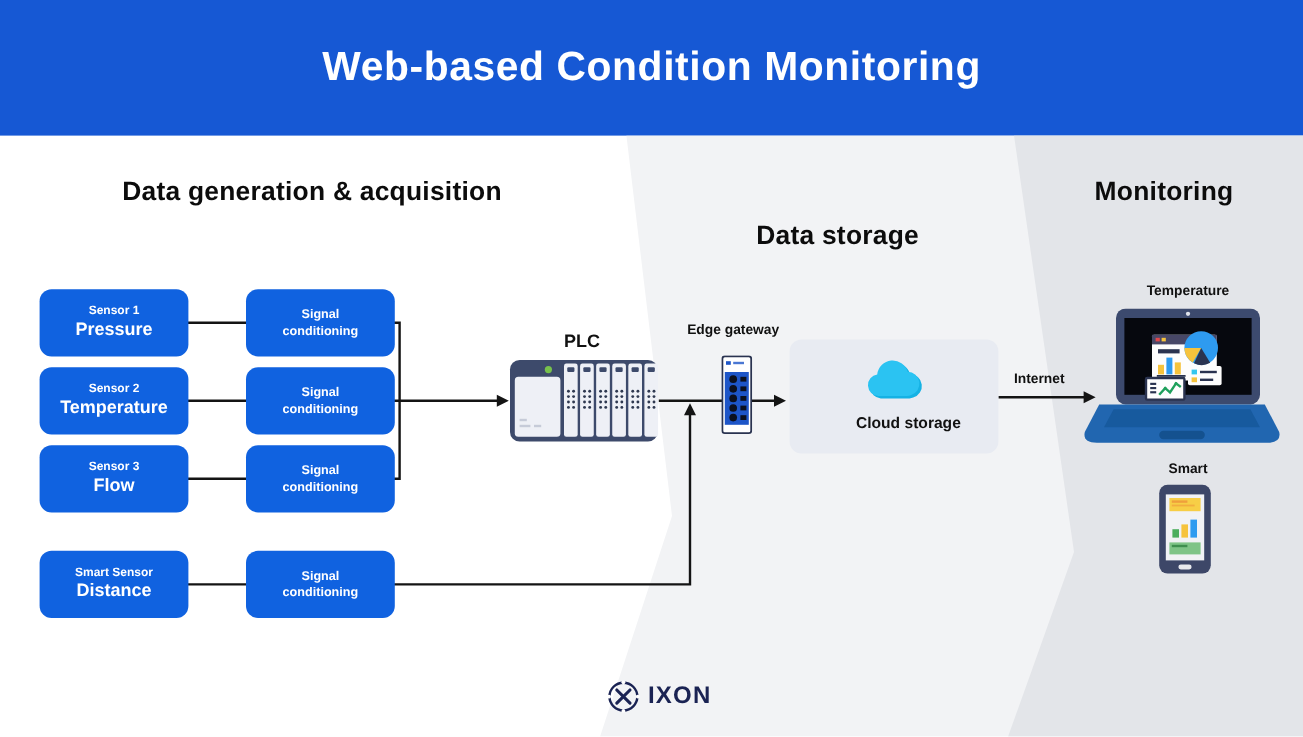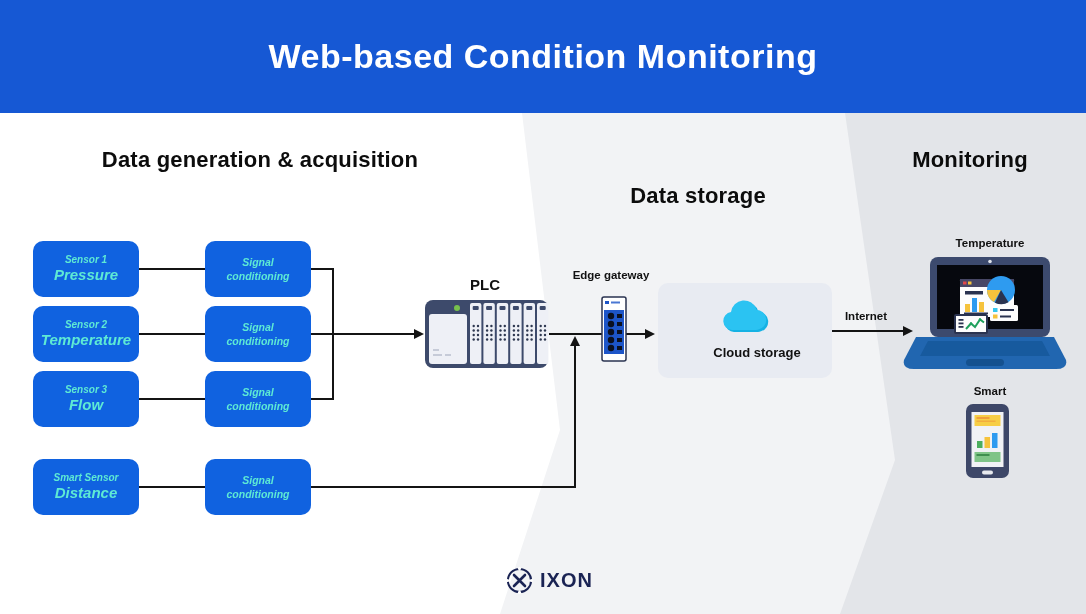--- a/index.html
+++ b/index.html
@@ -12,23 +12,23 @@
          background:#1658d4; display:flex; align-items:center; justify-content:center; }
   .hdr .title { color:#ffffff; font-size:34px; font-weight:bold; letter-spacing:.5px; }
 
   
   #bands { position:absolute; left:0; top:113px; }
 
   .section-label { position:absolute; font-size:22px; font-weight:bold; color:#0c0c0c;
                    text-align:center; letter-spacing:.2px; }
 
   
-  .bluebox { position:absolute; left:33px; width:106px; height:56px; background:#1062e0;
-             border-radius:10px; color:#5eead4; display:flex; flex-direction:column;
-             align-items:center; justify-content:center; text-align:center;font-style:italic; }
+  .bluebox { position:absolute; left:33px; width:124px; height:56px; background:#1062e0;
+             border-radius:10px; color:#ffffff; display:flex; flex-direction:column;
+             align-items:center; justify-content:center; text-align:center; }
   .bluebox .t1 { font-size:10px; font-weight:bold; line-height:1.2; }
   .bluebox .t2 { font-size:15px; font-weight:bold; line-height:1.25;text-align:center; }
   .scbox { left:205px; }
   .scbox .sc { font-size:10.5px; font-weight:bold; line-height:1.35; width:72px; margin:16px auto; }
 
   .small-label { position:absolute; font-size:11.5px; font-weight:bold; color:#111;
                  text-align:center; }
   .plc-label { font-size:15px; }
 
   svg.layer { position:absolute; pointer-events:none; }

